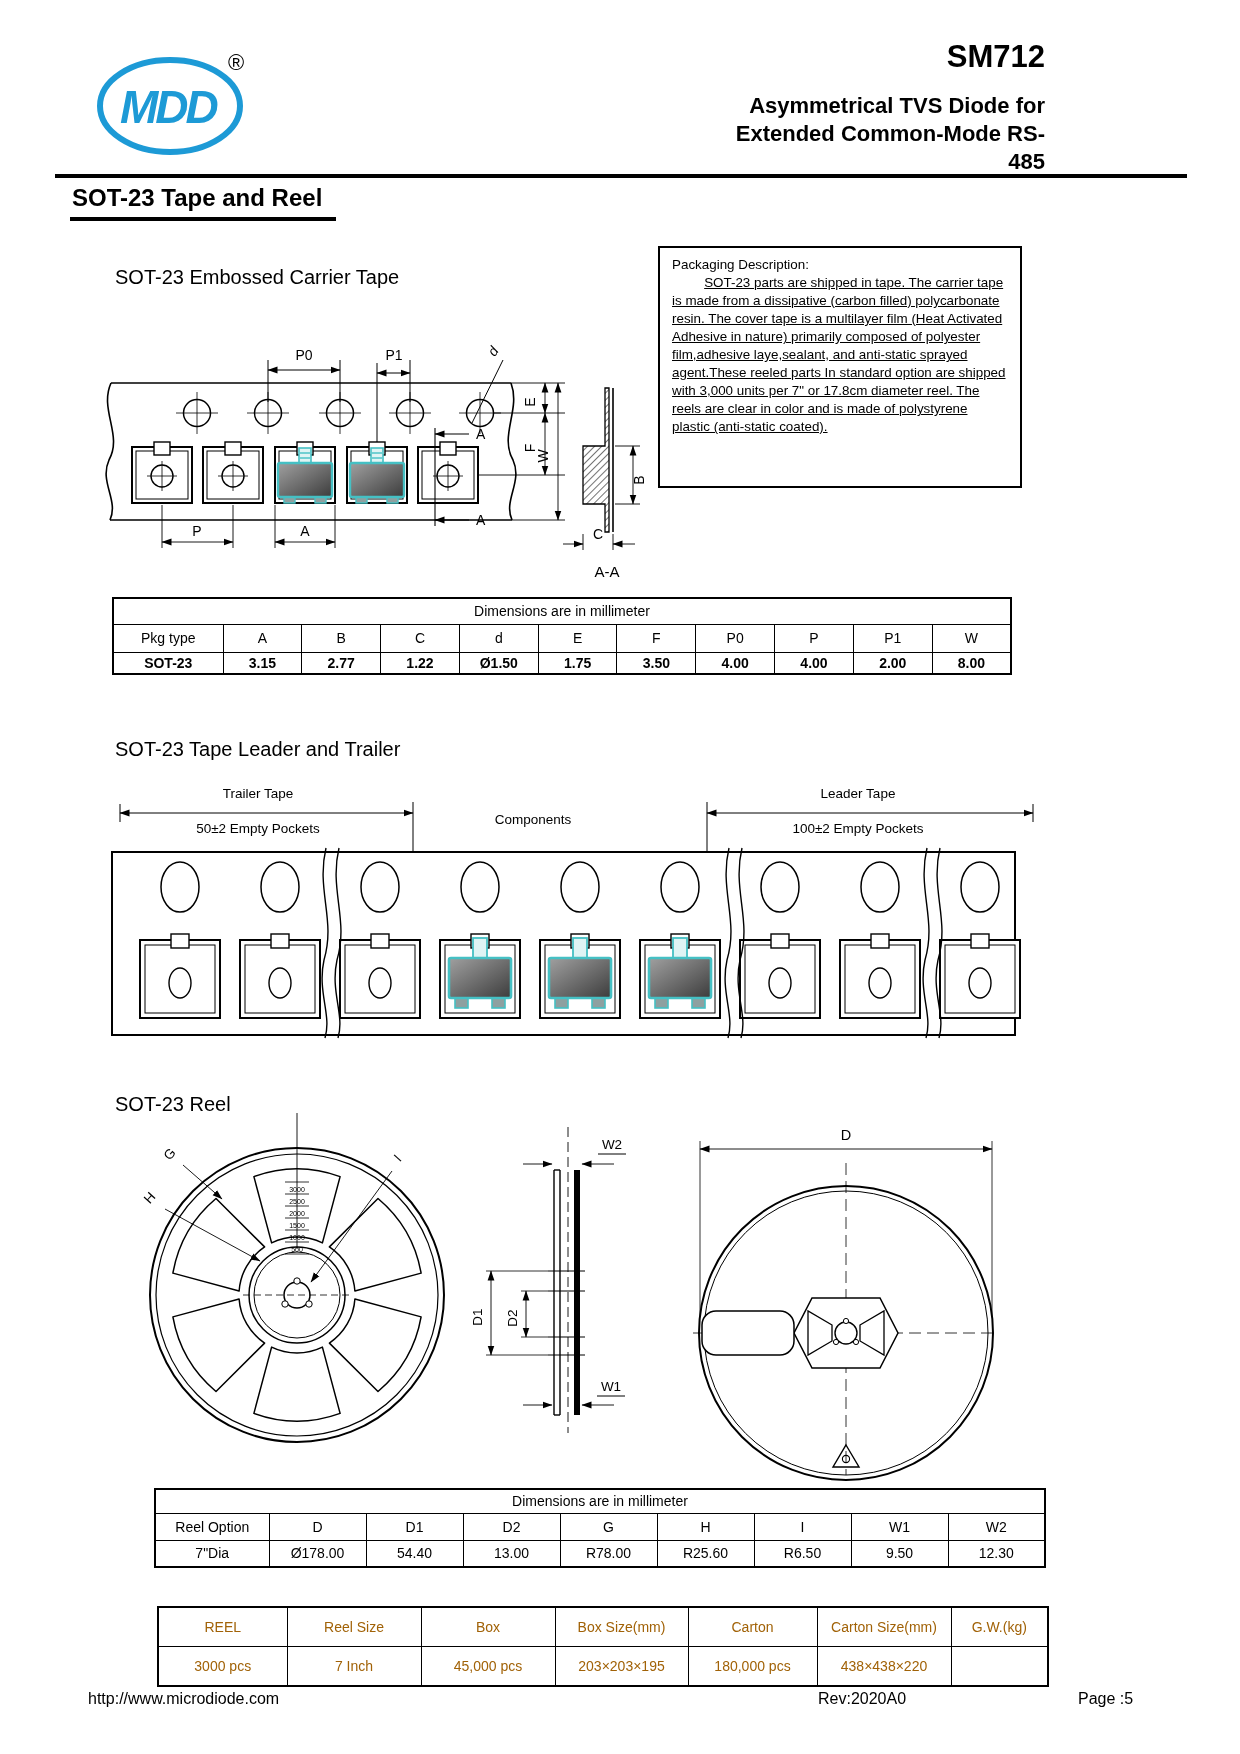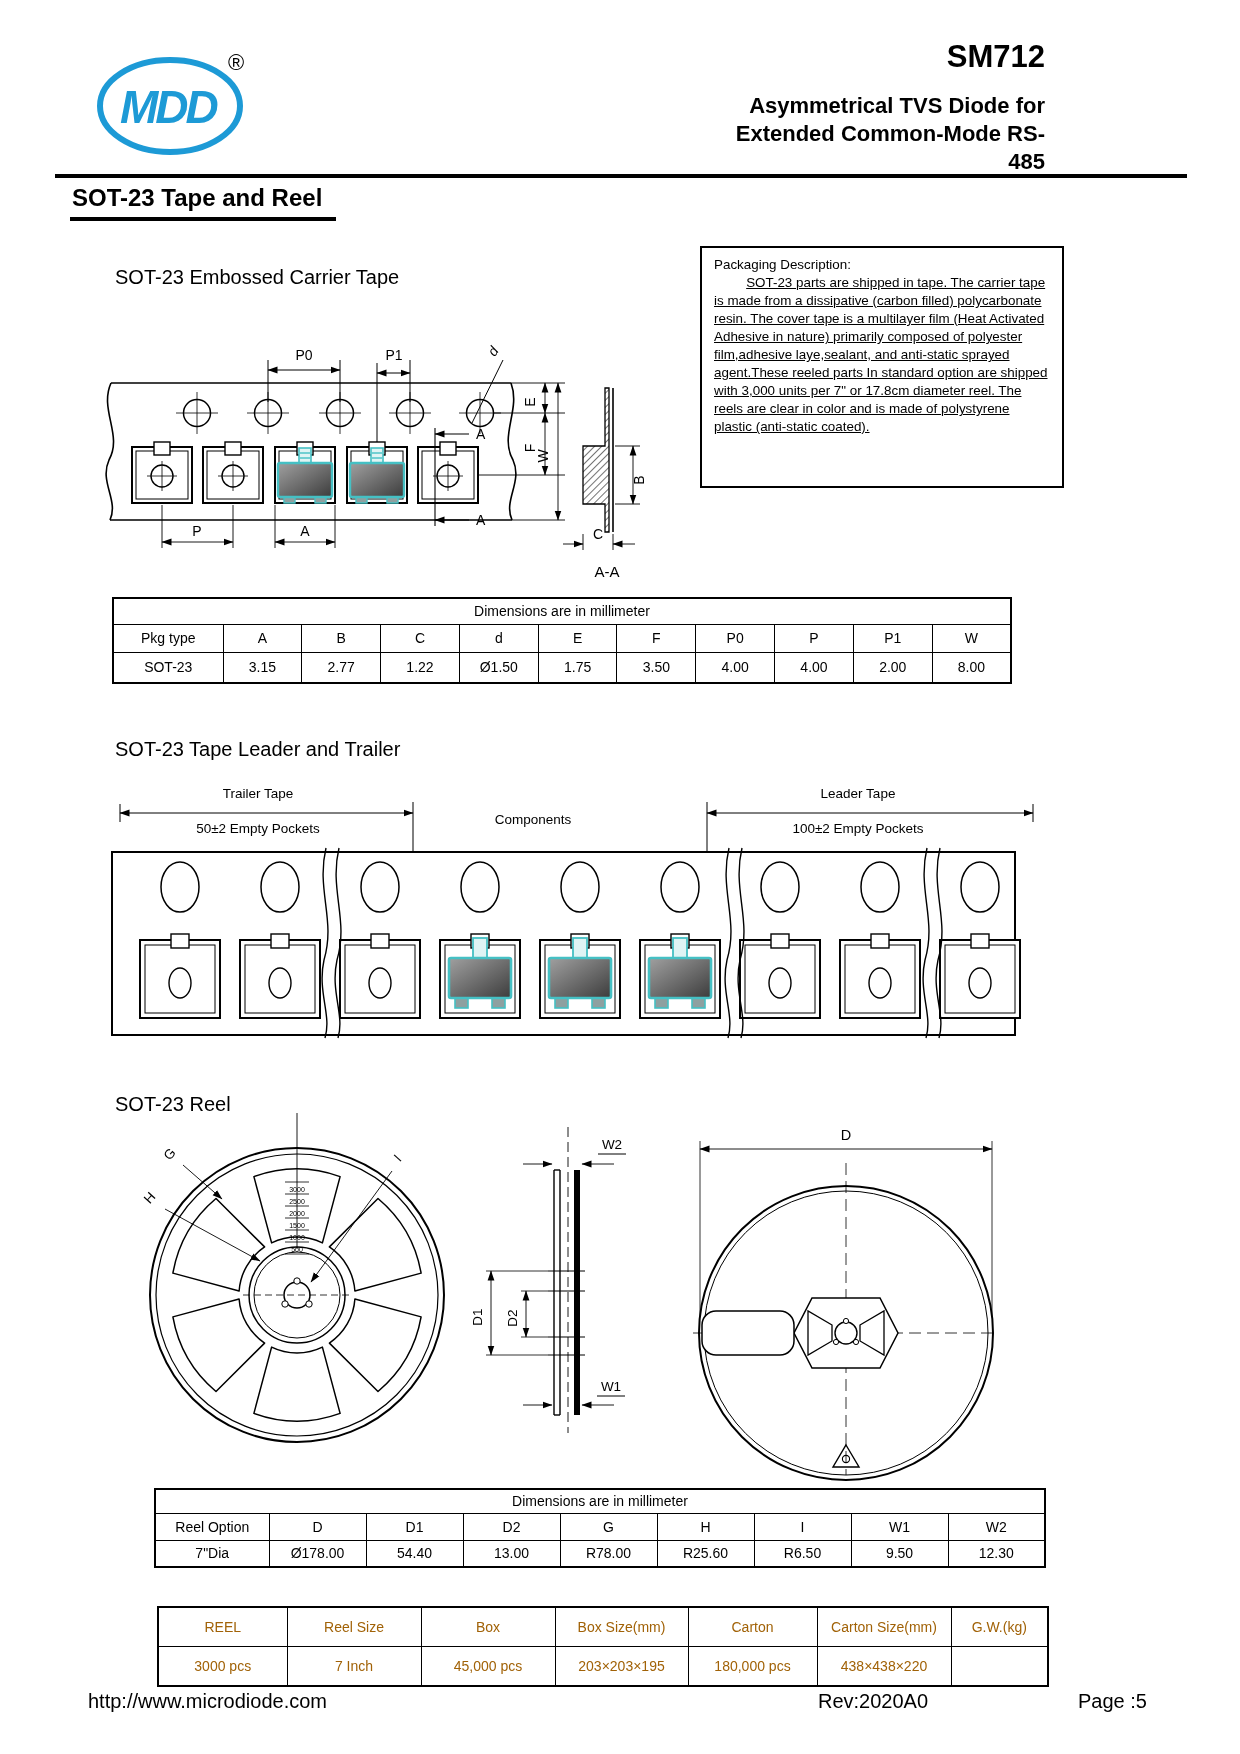--- a/index.html
+++ b/index.html
@@ -15,21 +15,21 @@
   .pgtitle{font-size:24px;font-weight:bold;border-bottom:4px solid #000;
            padding:0 14px 5px 2px;display:inline-block;}
   .subhead{font-size:20px;}
   .packbox{border:2px solid #000;padding:8px 12px;font-size:13.4px;line-height:18px;}
   .packbox .body{text-indent:2.4em;text-decoration:underline;}
   table{border-collapse:collapse;table-layout:fixed;}
   table.dt{border:2px solid #000;}
   table.dt td{border:1px solid #000;text-align:center;vertical-align:middle;
               font-size:14px;padding:0;overflow:hidden;white-space:nowrap;}
   .t3 td{font-size:14px;color:#a16207;}
-  .footer{font-size:20px;}
+  .footer{font-size:16px;}
 </style>
 </head>
 <body>
 
 <div class="page">
 
   <svg class="abs" style="left:90px;top:44px;" width="170" height="118" viewBox="0 0 170 118">
     <ellipse cx="80" cy="62" rx="70" ry="46" fill="#fff" stroke="#1d9ad6" stroke-width="6"></ellipse>
     <text x="30" y="79" font-size="46" font-weight="bold" font-style="italic" letter-spacing="-3"><tspan fill="#1d9ad6">MDD</tspan></text>
     <text x="138" y="26" font-size="22" fill="#222">®</text>
@@ -194,21 +194,21 @@
           <line x1="518" y1="204" x2="518" y2="220"></line>
         <line x1="468" y1="214" x2="488" y2="214" marker-end="url(#mA)"></line>
         <line x1="540" y1="214" x2="518" y2="214" marker-end="url(#mA)"></line>
       </g>
       <text class="dimtxt" x="549" y="150" transform="rotate(-90 549 150)" text-anchor="middle">B</text>
       <text class="dimtxt" x="503" y="209" text-anchor="middle">C</text>
       <text x="512" y="247" font-size="15" text-anchor="middle">A-A</text>
     </g>
   </svg>
 
-  <div class="abs packbox" style="left:658px;top:246px;width:336px;height:222px;margin-left:42px;">
+  <div class="abs packbox" style="left:658px;top:246px;width:336px;height:222px;">
     <div>Packaging Description:</div>
     <div class="body">SOT-23 parts are shipped in tape. The carrier tape is made from a dissipative (carbon filled) polycarbonate resin. The cover tape is a multilayer film (Heat Activated Adhesive in nature) primarily composed of polyester film,adhesive laye,sealant, and anti-static sprayed agent.These reeled parts In standard option are shipped with 3,000 units per 7" or 17.8cm diameter reel. The reels are clear in color and is made of polystyrene plastic (anti-static coated).</div>
   </div>
 
   <table class="dt abs" style="left:112px;top:597px;width:900px;">
     <colgroup>
         <col style="width:110px">
         <col>
         <col>
         <col>
@@ -230,21 +230,21 @@
       <td>B</td>
       <td>C</td>
       <td>d</td>
       <td>E</td>
       <td>F</td>
       <td>P0</td>
       <td>P</td>
       <td>P1</td>
       <td>W</td>
     </tr>
-    <tr style="height:31px;">
+    <tr style="height:22px;font-weight:bold;">
       <td>SOT-23</td>
       <td>3.15</td>
       <td>2.77</td>
       <td>1.22</td>
       <td>Ø1.50</td>
       <td>1.75</td>
       <td>3.50</td>
       <td>4.00</td>
       <td>4.00</td>
       <td>2.00</td>

